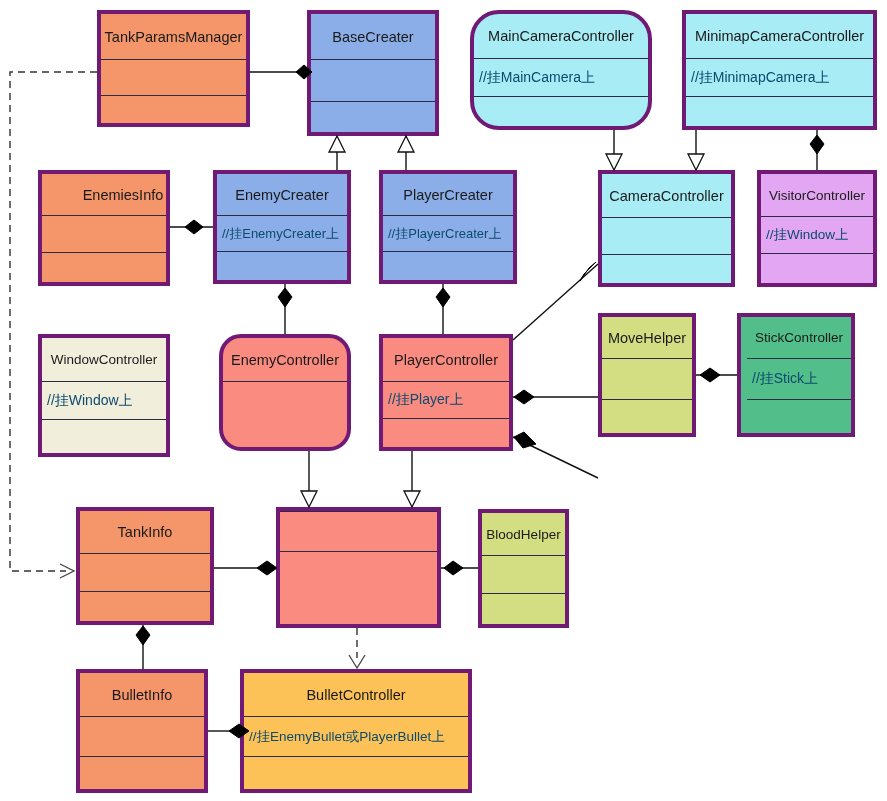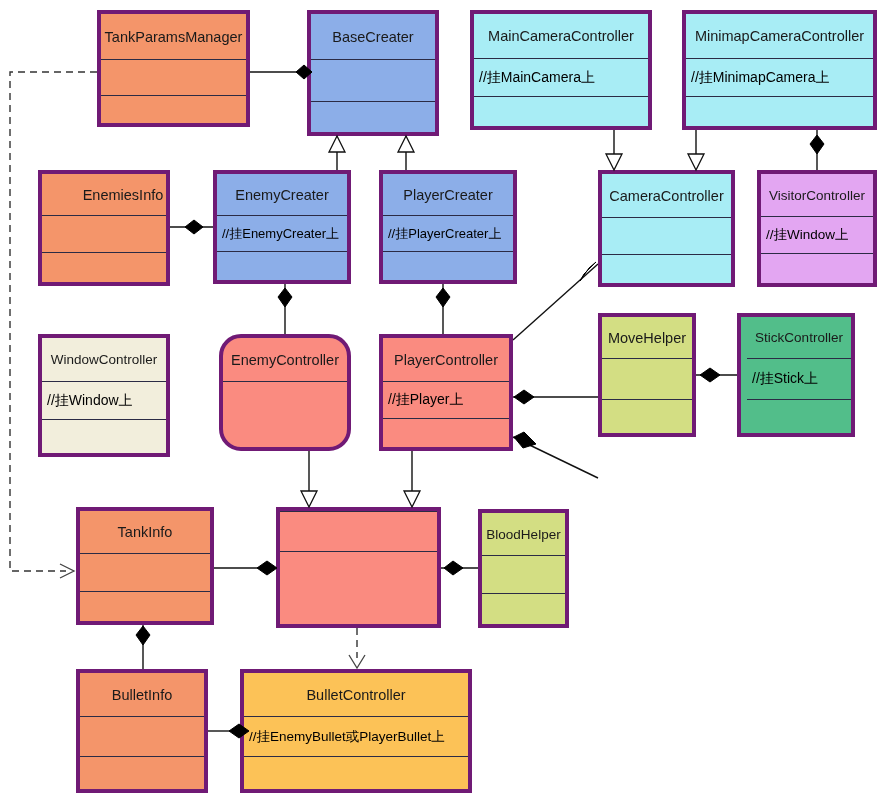--- a/index.html
+++ b/index.html
@@ -31,21 +31,21 @@
     overflow: hidden;
     white-space: nowrap;
   }
   .uml-title {
     font-size: 14.5px;
     color: #1a1a1a;
     text-align: center;
   }
   .uml-note {
     font-size: 14px;
-    color: #000000;
+    color: #0c4a6e;
     justify-content: flex-start;
     padding-left: 5px;
     border-top: 1px solid #2b2b45;
   }
   .uml-empty {
     border-top: 1px solid #2b2b45;
   }
   svg.wires {
     position: absolute;
     left: 0;
@@ -119,21 +119,21 @@
     <div class="uml-row uml-empty" style="height:36px;"></div>
     <div class="uml-row uml-empty" style="flex:1;"></div>
   </div>
 
   <div class="uml-box" style="left:307px; top:10px; width:132px; height:126px; background:#8CAEE8;">
     <div class="uml-row uml-title" style="height:45px;">BaseCreater</div>
     <div class="uml-row uml-empty" style="height:42px;"></div>
     <div class="uml-row uml-empty" style="flex:1;"></div>
   </div>
 
-  <div class="uml-box" style="left:470px; top:10px; width:182px; height:120px; background:#A8EDF5;">
+  <div class="uml-box" style="left:470px; top:10px; width:182px; height:120px; background:#A8EDF5;border-radius:29px;">
     <div class="uml-row uml-title" style="height:44px;">MainCameraController</div>
     <div class="uml-row uml-note" style="height:38px;">//挂MainCamera上</div>
     <div class="uml-row uml-empty" style="flex:1;"></div>
   </div>
 
   <div class="uml-box" style="left:682px; top:10px; width:195px; height:120px; background:#A8EDF5;">
     <div class="uml-row uml-title" style="height:44px;">MinimapCameraController</div>
     <div class="uml-row uml-note" style="height:38px;">//挂MinimapCamera上</div>
     <div class="uml-row uml-empty" style="flex:1;"></div>
   </div>

